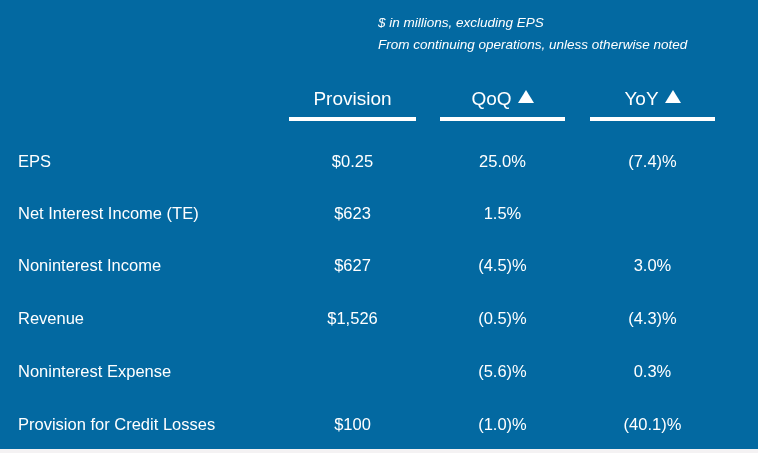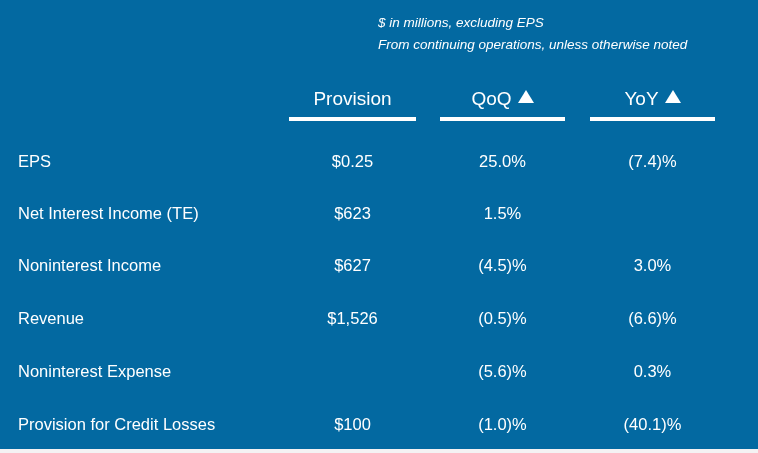--- a/index.html
+++ b/index.html
@@ -184,21 +184,21 @@
       <div class="cell-label">Noninterest Income</div>
       <div class="cell-val col-0">$627</div>
       <div class="cell-val col-1">(4.5)%</div>
       <div class="cell-val col-2">3.0%</div>
     </div>
 
     <div class="row" style="top:292px">
       <div class="cell-label">Revenue</div>
       <div class="cell-val col-0">$1,526</div>
       <div class="cell-val col-1">(0.5)%</div>
-      <div class="cell-val col-2">(6.6)%</div>
+      <div class="cell-val col-2">(4.3)%</div>
     </div>
 
     <div class="row" style="top:345px">
       <div class="cell-label">Noninterest Expense</div>
       <div class="cell-val col-1">(5.6)%</div>
       <div class="cell-val col-2">0.3%</div>
     </div>
 
     <div class="row" style="top:398px">
       <div class="cell-label">Provision for Credit Losses</div>

